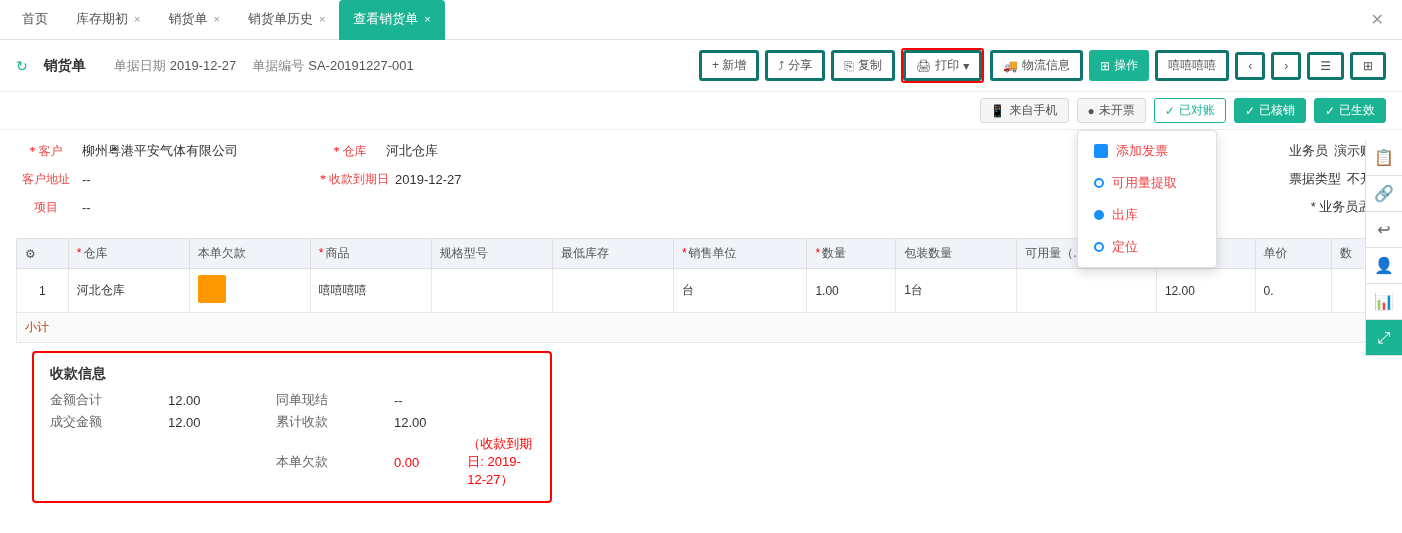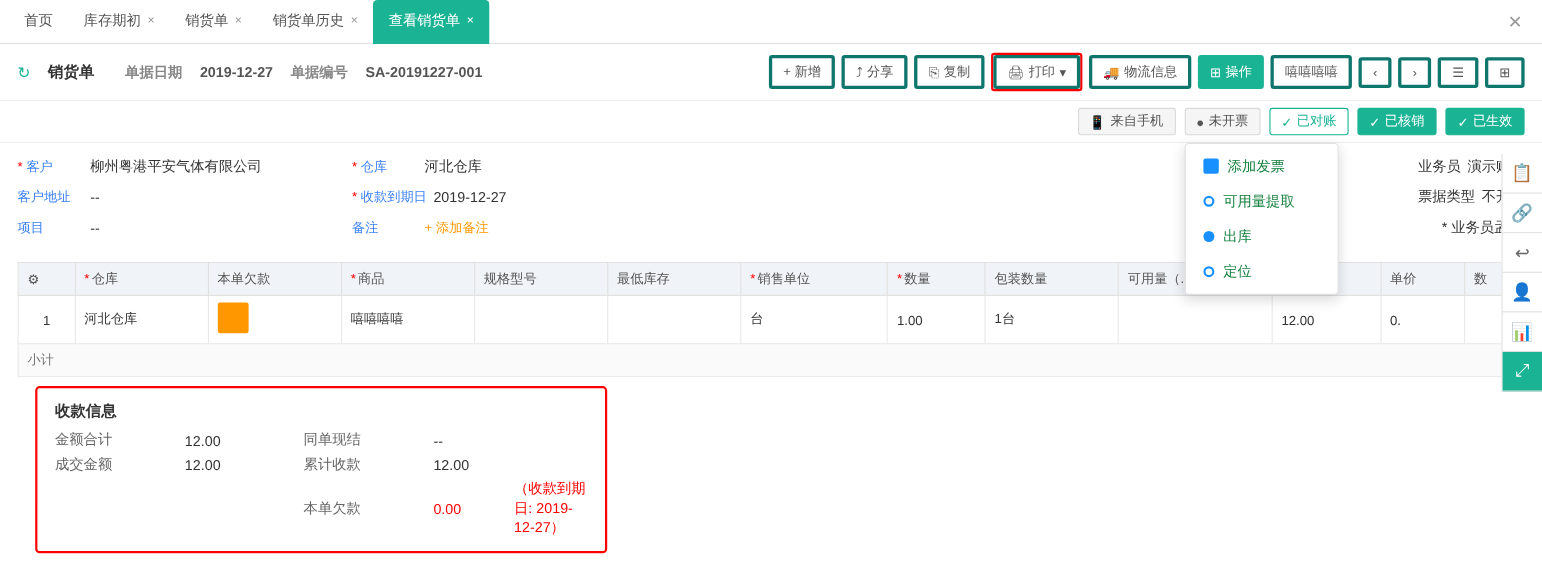--- a/index.html
+++ b/index.html
@@ -30,21 +30,21 @@
 
     
     .doc-header {
       display: flex; align-items: center; padding: 8px 16px;
       border-bottom: 1px solid #eee; background: #fff;
     }
     .doc-title-area { display: flex; align-items: center; gap: 12px; flex: 1; }
     .doc-icon { color: #1ab394; font-size: 14px; margin-right: 4px; }
     .doc-type-label { font-size: 14px; font-weight: bold; color: #333; margin-right: 16px; }
     .doc-meta { display: flex; align-items: center; gap: 16px; font-size: 13px; color: #555; }
-    .doc-meta span { display: flex; align-items: center; gap: 16px; font-weight: bold; }
+    .doc-meta span { display: flex; align-items: center; gap: 4px; }
     .doc-meta .label { color: #888; }
 
     
     .toolbar {
       display: flex; align-items: center; gap: 6px; margin-left: auto;
     }
     .toolbar-btn {
       display: flex; align-items: center; gap: 4px; padding: 4px 10px;
       border: 3px solid #0f766e; border-radius: 3px; background: #fff;
       cursor: pointer; font-size: 12px; color: #555; white-space: nowrap;
@@ -62,37 +62,37 @@
       cursor: pointer; font-size: 12px; color: #555; white-space: nowrap;
     }
     .sub-btn.gray-bg { background: #f5f5f5; }
     .sub-btn.done-btn { border-color: #1ab394; color: #1ab394; }
     .sub-btn.done-btn2 { border-color: #1ab394; color: #fff; background: #1ab394; }
 
     
     .form-area { padding: 12px 16px; }
     .form-row { display: flex; align-items: center; margin-bottom: 10px; gap: 24px; flex-wrap: wrap; }
     .form-field { display: flex; align-items: center; gap: 6px; min-width: 280px; }
-    .form-field .field-label { color: #3b82f6; font-size: 12px; white-space: nowrap; min-width: 60px; text-align: left; }
+    .form-field .field-label { color: #ef4444; font-size: 12px; white-space: nowrap; min-width: 60px; text-align: center; font-family: Liberation Serif, serif; }
     .form-field .field-label.required::before { content: '* '; color: red; }
     .form-field .field-value { color: #333; font-size: 13px; }
     .business-field { margin-left: auto; display: flex; align-items: center; gap: 6px; }
 
     
     .data-table { width: 100%; border-collapse: collapse; font-size: 12px; }
     .data-table th {
       background: #f0f3f8; border: 1px solid #e0e0e0; padding: 6px 8px;
       text-align: left; color: #555; font-weight: normal; white-space: nowrap;
     }
     .data-table th .required { color: red; margin-right: 2px; }
     .data-table td {
       border: 1px solid #e8e8e8; padding: 6px 8px; color: #333; white-space: nowrap;
     }
     .data-table tr:nth-child(even) td { background: #fafafa; }
-    .data-table .subtotal-row td { background: #f9f9f9; color: #737373; }
+    .data-table .subtotal-row td { background: #f9f9f9; color: #c2410c; }
     .gear-cell { color: #666; text-align: center; }
     .product-img { width: 28px; height: 28px; background: #ff9800; border-radius: 2px; display: inline-block; }
 
     
     .table-container { overflow-x: auto; padding: 0 16px; }
 
     
     .payment-box {
       margin: 8px 32px; border: 2px solid #f00; border-radius: 4px; padding: 12px 16px;
       background: #fff; max-width: 520px;
@@ -107,21 +107,21 @@
 
     
     .dropdown-menu {
       position: absolute; top: 90px; right: 185px;
       background: #fff; border: 1px solid #e0e0e0; border-radius: 4px;
       box-shadow: 0 4px 12px rgba(0,0,0,0.15); z-index: 100; min-width: 140px;
       padding: 4px 0;
     }
     .dropdown-menu .menu-item {
       display: flex; align-items: center; gap: 8px; padding: 7px 16px;
-      cursor: pointer; font-size: 13px; color: #15803d;
+      cursor: pointer; font-size: 13px; color: #ef4444;
     }
     .menu-icon-square { width: 14px; height: 14px; background: #1890ff; border-radius: 2px; display: inline-block; flex-shrink: 0; }
     .menu-icon-circle { width: 10px; height: 10px; background: #1890ff; border-radius: 50%; display: inline-block; flex-shrink: 0; }
     .menu-icon-circle-outline { width: 10px; height: 10px; border: 2px solid #1890ff; border-radius: 50%; display: inline-block; flex-shrink: 0; }
 
     
     .print-btn-wrapper {
       border: 2px solid red; border-radius: 3px; display: inline-flex;
     }
 
@@ -266,24 +266,20 @@
       </div>
       <div class="business-field">
         <span class="field-label required">票据类型</span>
         <span class="field-value">不开票</span>
       </div>
     </div>
     <div class="form-row">
       <div class="form-field">
         <span class="field-label">项目</span>
         <span class="field-value">--</span>
-      </div>
-      <div class="form-field">
-        <span class="field-label">备注</span>
-        <span class="add-note-btn">+ 添加备注</span>
       </div>
       <div class="business-field">
         <span class="field-label required">* 业务员孟</span>
         <span class="field-value">--</span>
       </div>
     </div>
   </div>
 
   <div class="table-container">
     <table class="data-table">

